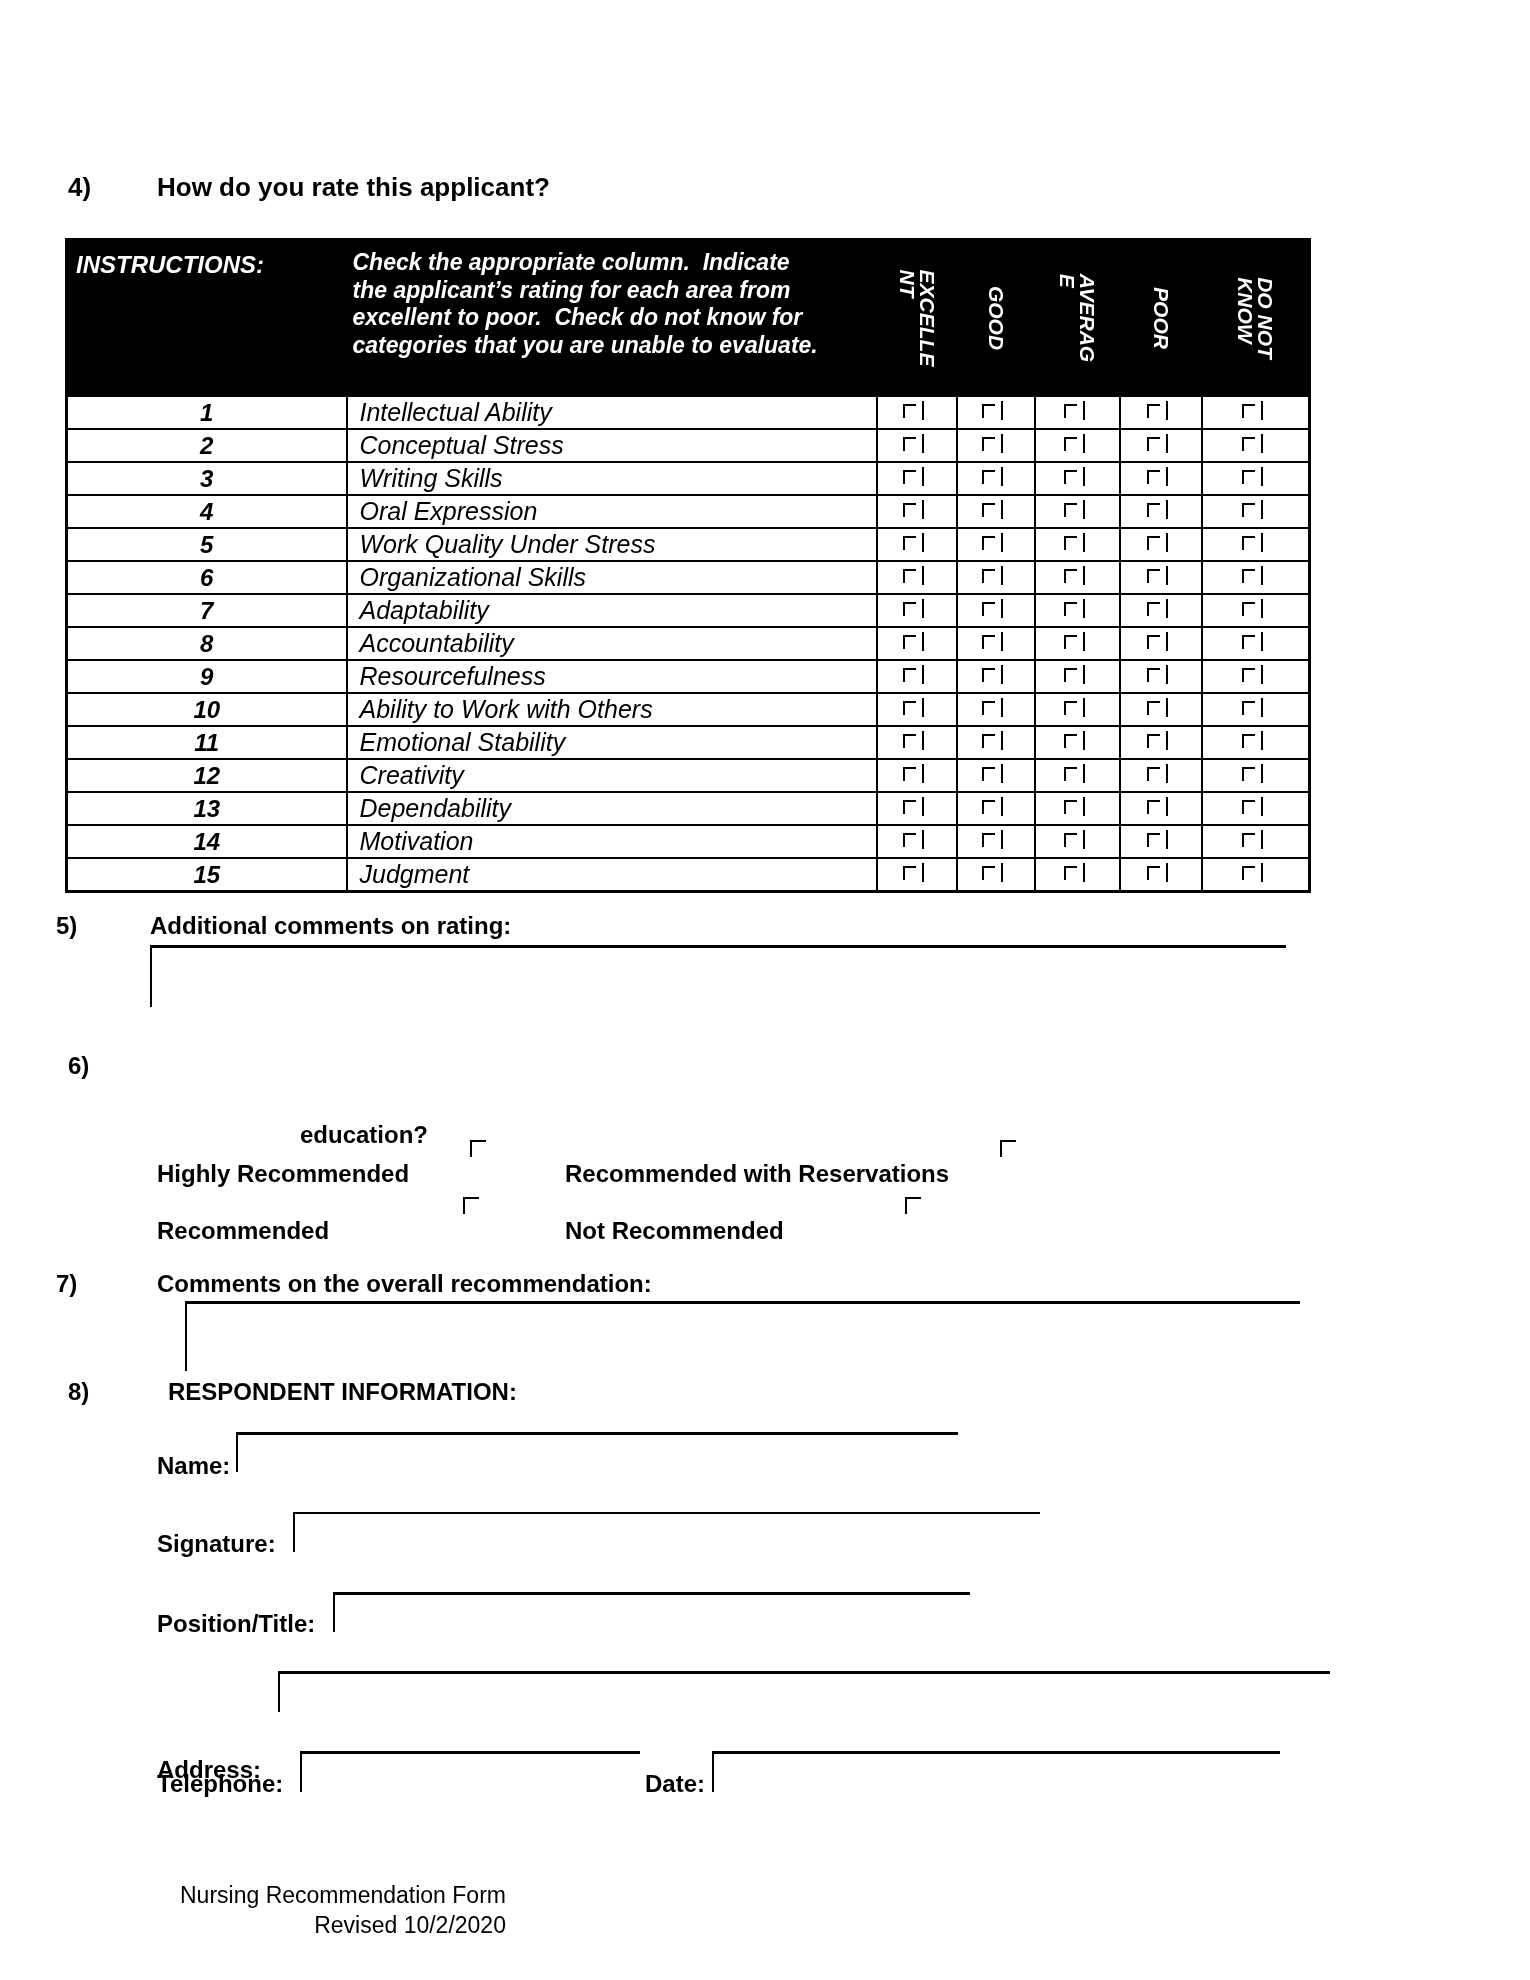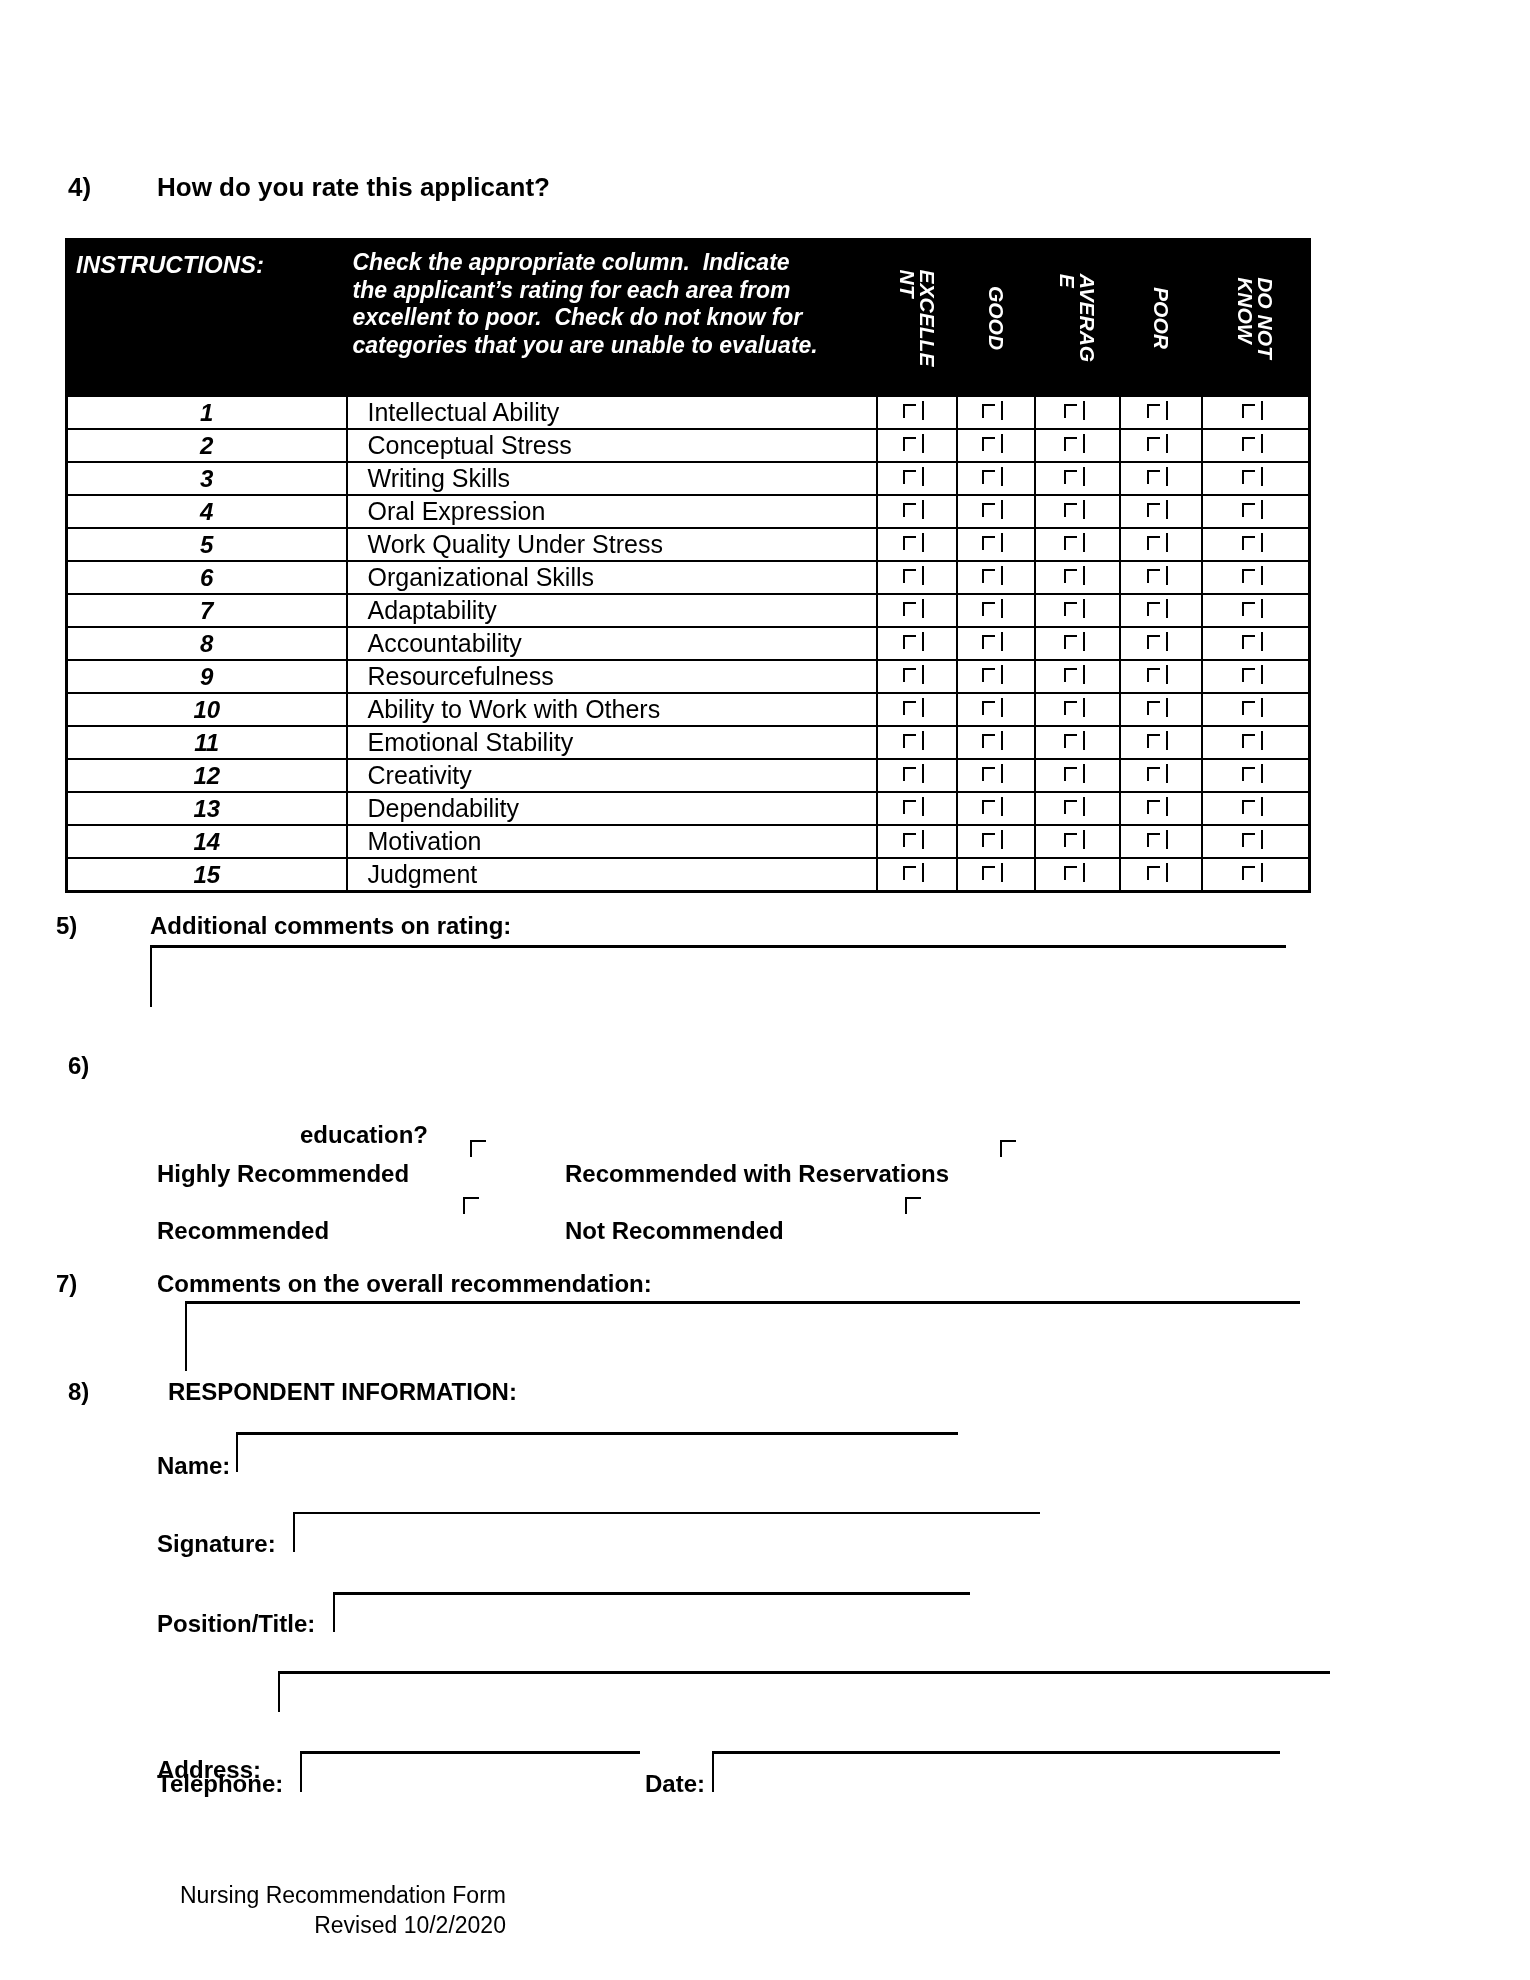--- a/index.html
+++ b/index.html
@@ -17,21 +17,21 @@
   td.instr-label{padding:10px 0 0 8px;font-size:24px;font-weight:bold;font-style:italic;}
   td.instr-text{padding:8px 0 0 6px;font-size:23px;font-weight:bold;font-style:italic;
     line-height:1.2;white-space:pre-wrap;}
   td.rot{position:relative;}
   td.rot .rlabel{position:absolute;left:50%;top:50%;
     transform:translate(-50%,-50%) rotate(90deg);
     font-size:21px;font-weight:bold;font-style:italic;line-height:0.95;
     white-space:pre;text-align:left;}
   tr.body-row{height:33px;}
   td.num{font-size:24px;font-weight:bold;font-style:italic;text-align:center;vertical-align:middle;}
-  td.desc{font-size:25px;padding-left:20px;vertical-align:middle;}
+  td.desc{font-size:25px;padding-left:12px;vertical-align:middle;font-style:italic;}
   td.cbcell{text-align:center;vertical-align:middle;}
 
   
   .cb{display:inline-block;position:relative;width:27px;height:20px;}
   .cb::before{content:"";position:absolute;left:0;top:3px;width:11px;height:12px;
     border-top:2px solid #000;border-left:2px solid #000;}
   .cb::after{content:"";position:absolute;left:19px;top:0;height:19px;border-left:2px solid #000;}
 
   
   .corner{position:absolute;width:14px;height:15px;border-top:2px solid #000;border-left:2px solid #000;}

